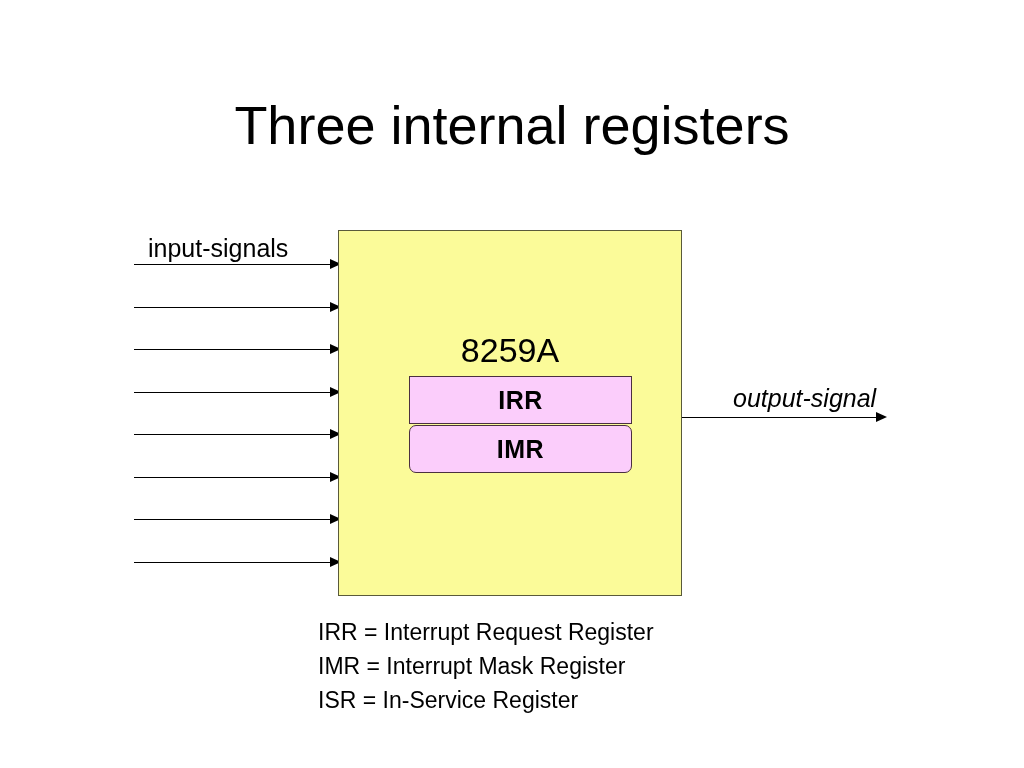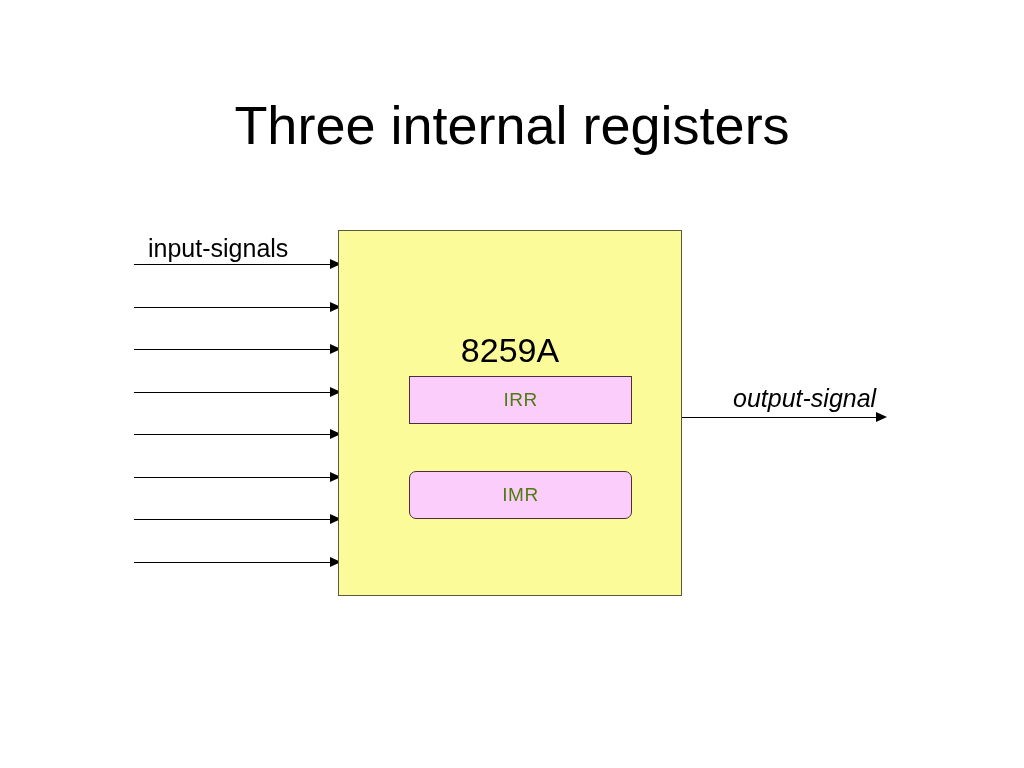--- a/index.html
+++ b/index.html
@@ -69,27 +69,27 @@
     width: 223px;
     height: 48px;
     background: #FBCDFB;
     border: 1.5px solid #4a3040;
     box-sizing: border-box;
     display: flex;
     align-items: center;
     justify-content: center;
   }
   .reg-box .reg-label {
-    font-size: 19px;
-    font-weight: normal;
-    color: #4d7c0f;
+    font-size: 25px;
+    font-weight: bold;
+    color: #000000;
     letter-spacing: 0.5px;
   }
   .reg-irr { top: 376px; }
-  .reg-imr { top: 471px; border-radius: 7px; }
+  .reg-imr { top: 425px; border-radius: 7px; }
   .reg-isr { top: 513px; }
 
   
   .arrow-line {
     position: absolute;
     height: 0;
     border-top: 1.6px solid #000000;
   }
   .arrow-head {
     position: absolute;
@@ -195,14 +195,19 @@
   <div class="chip-box"></div>
   <div class="chip-label">8259A</div>
 
   <div class="reg-box reg-irr">
     <span class="reg-label">IRR</span>
   </div>
   <div class="reg-box reg-imr">
     <span class="reg-label">IMR</span>
   </div>
 
+  <div class="legend">
+    <span class="legend-line">IRR = Interrupt Request Register</span>
+    <span class="legend-line">IMR = Interrupt Mask Register</span>
+    <span class="legend-line">ISR = In-Service Register</span>
+  </div>
 
 </div>
 
 </body></html>

